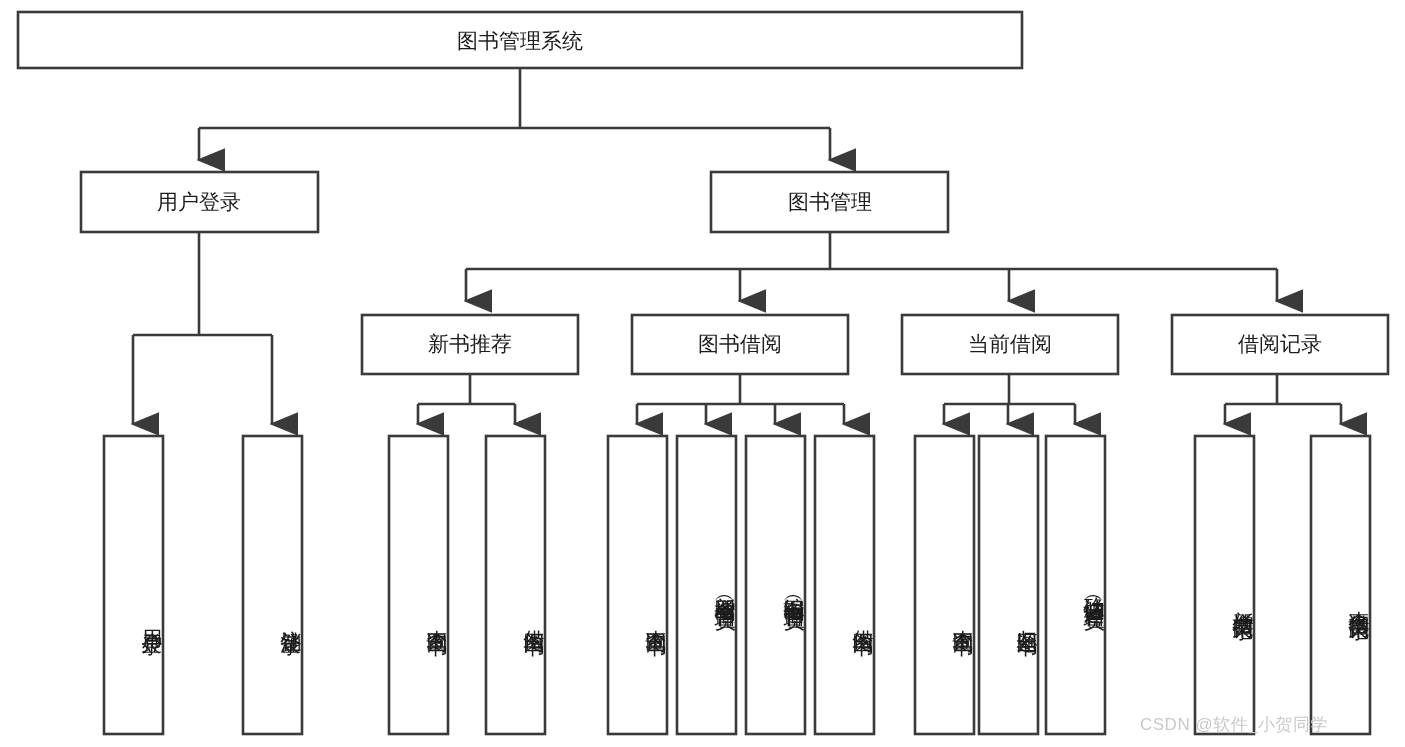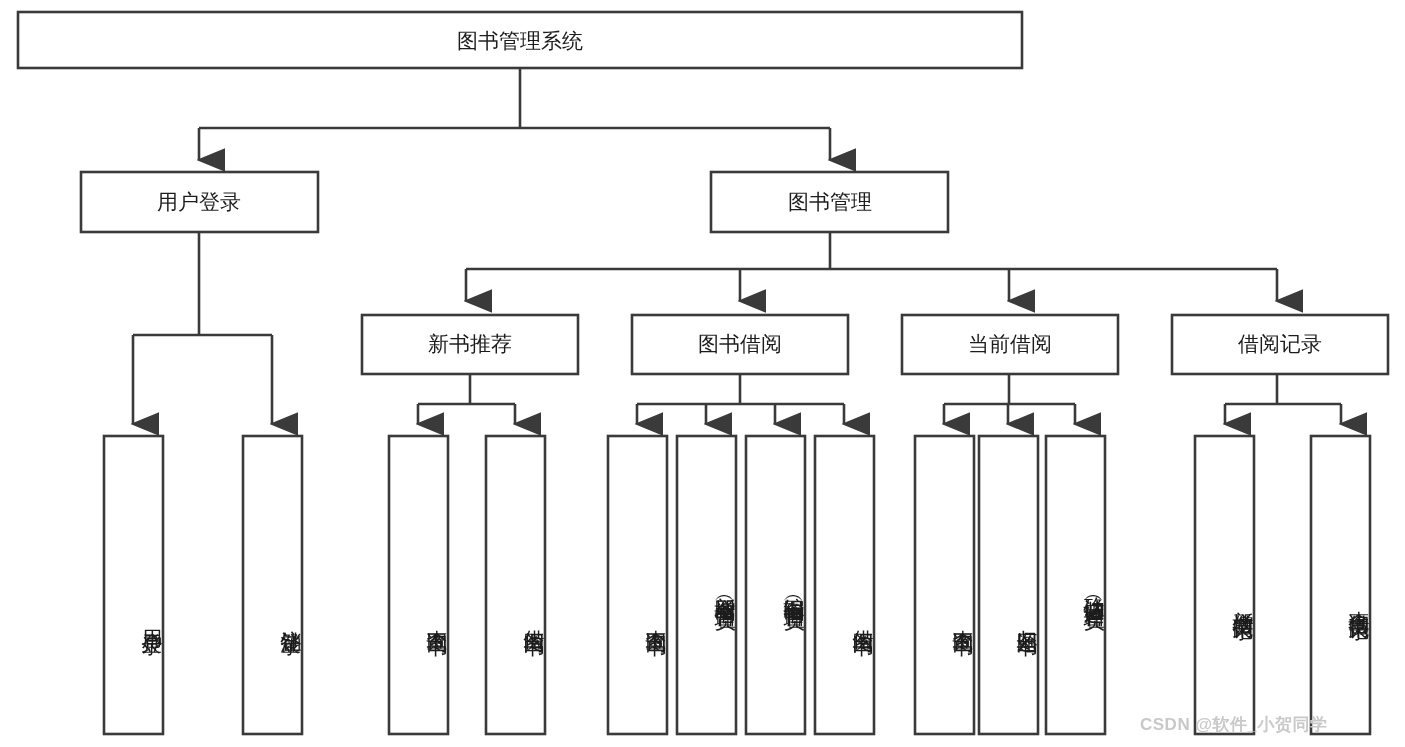--- a/index.html
+++ b/index.html
@@ -202,14 +202,14 @@
   <div class="node-label-v" style="left:746px; top:444px; width:59px; height:290px;">编辑图书（管理员）</div>
   <div class="node-label-v" style="left:815px; top:500px; width:59px; height:234px;">借阅图书</div>
 
   <div class="node-label-v" style="left:915px; top:500px; width:59px; height:234px;">查询图书</div>
   <div class="node-label-v" style="left:979px; top:500px; width:59px; height:234px;">归还图书</div>
   <div class="node-label-v" style="left:1046px; top:444px; width:59px; height:290px;">确认归还（管理员）</div>
 
   <div class="node-label-v" style="left:1195px; top:466px; width:59px; height:268px;">新增借阅记录</div>
   <div class="node-label-v" style="left:1311px; top:466px; width:59px; height:268px;">查询借阅记录</div>
 
-  <div class="watermark" style="left:1140px; top:713px;font-weight:bold;">CSDN @软件_小贺同学</div>
+  <div class="watermark" style="left:1140px; top:713px;">CSDN @软件_小贺同学</div>
 </div>
 
 </body></html>

